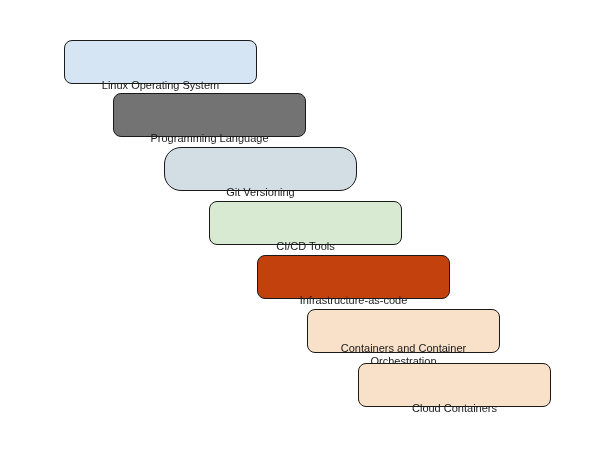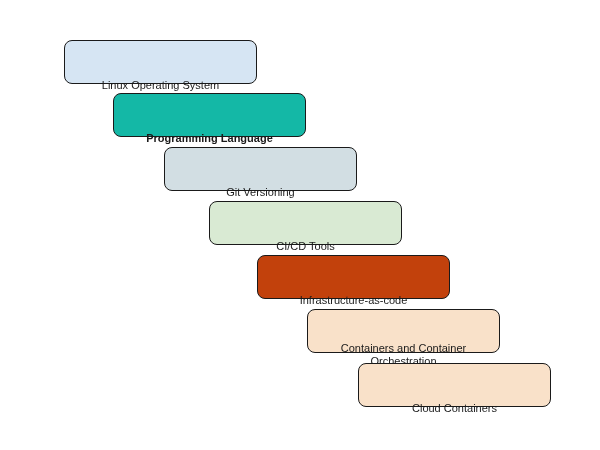--- a/index.html
+++ b/index.html
@@ -44,25 +44,25 @@
 </style>
 </head>
 <body>
 
 <div class="canvas">
 
   <div class="step-box b0" style="background-color: rgb(214, 229, 243);">
     <span class="box-label">Linux Operating System</span>
   </div>
 
-  <div class="step-box b1" style="background-color: #14b8a6; font-weight: bold;">
+  <div class="step-box b1" style="background-color: #737373;">
     <span class="box-label">Programming Language</span>
   </div>
 
-  <div class="step-box b2" style="background-color: rgb(210, 222, 227);">
+  <div class="step-box b2" style="background-color: rgb(210, 222, 227); border-radius: 17px;">
     <span class="box-label">Git Versioning</span>
   </div>
 
   <div class="step-box b3" style="background-color: rgb(217, 234, 211); text-align: center;">
     <span class="box-label">CI/CD Tools</span>
   </div>
 
   <div class="step-box b4" style="background-color: #c2410c;">
     <span class="box-label">Infrastructure-as-code</span>
   </div>

